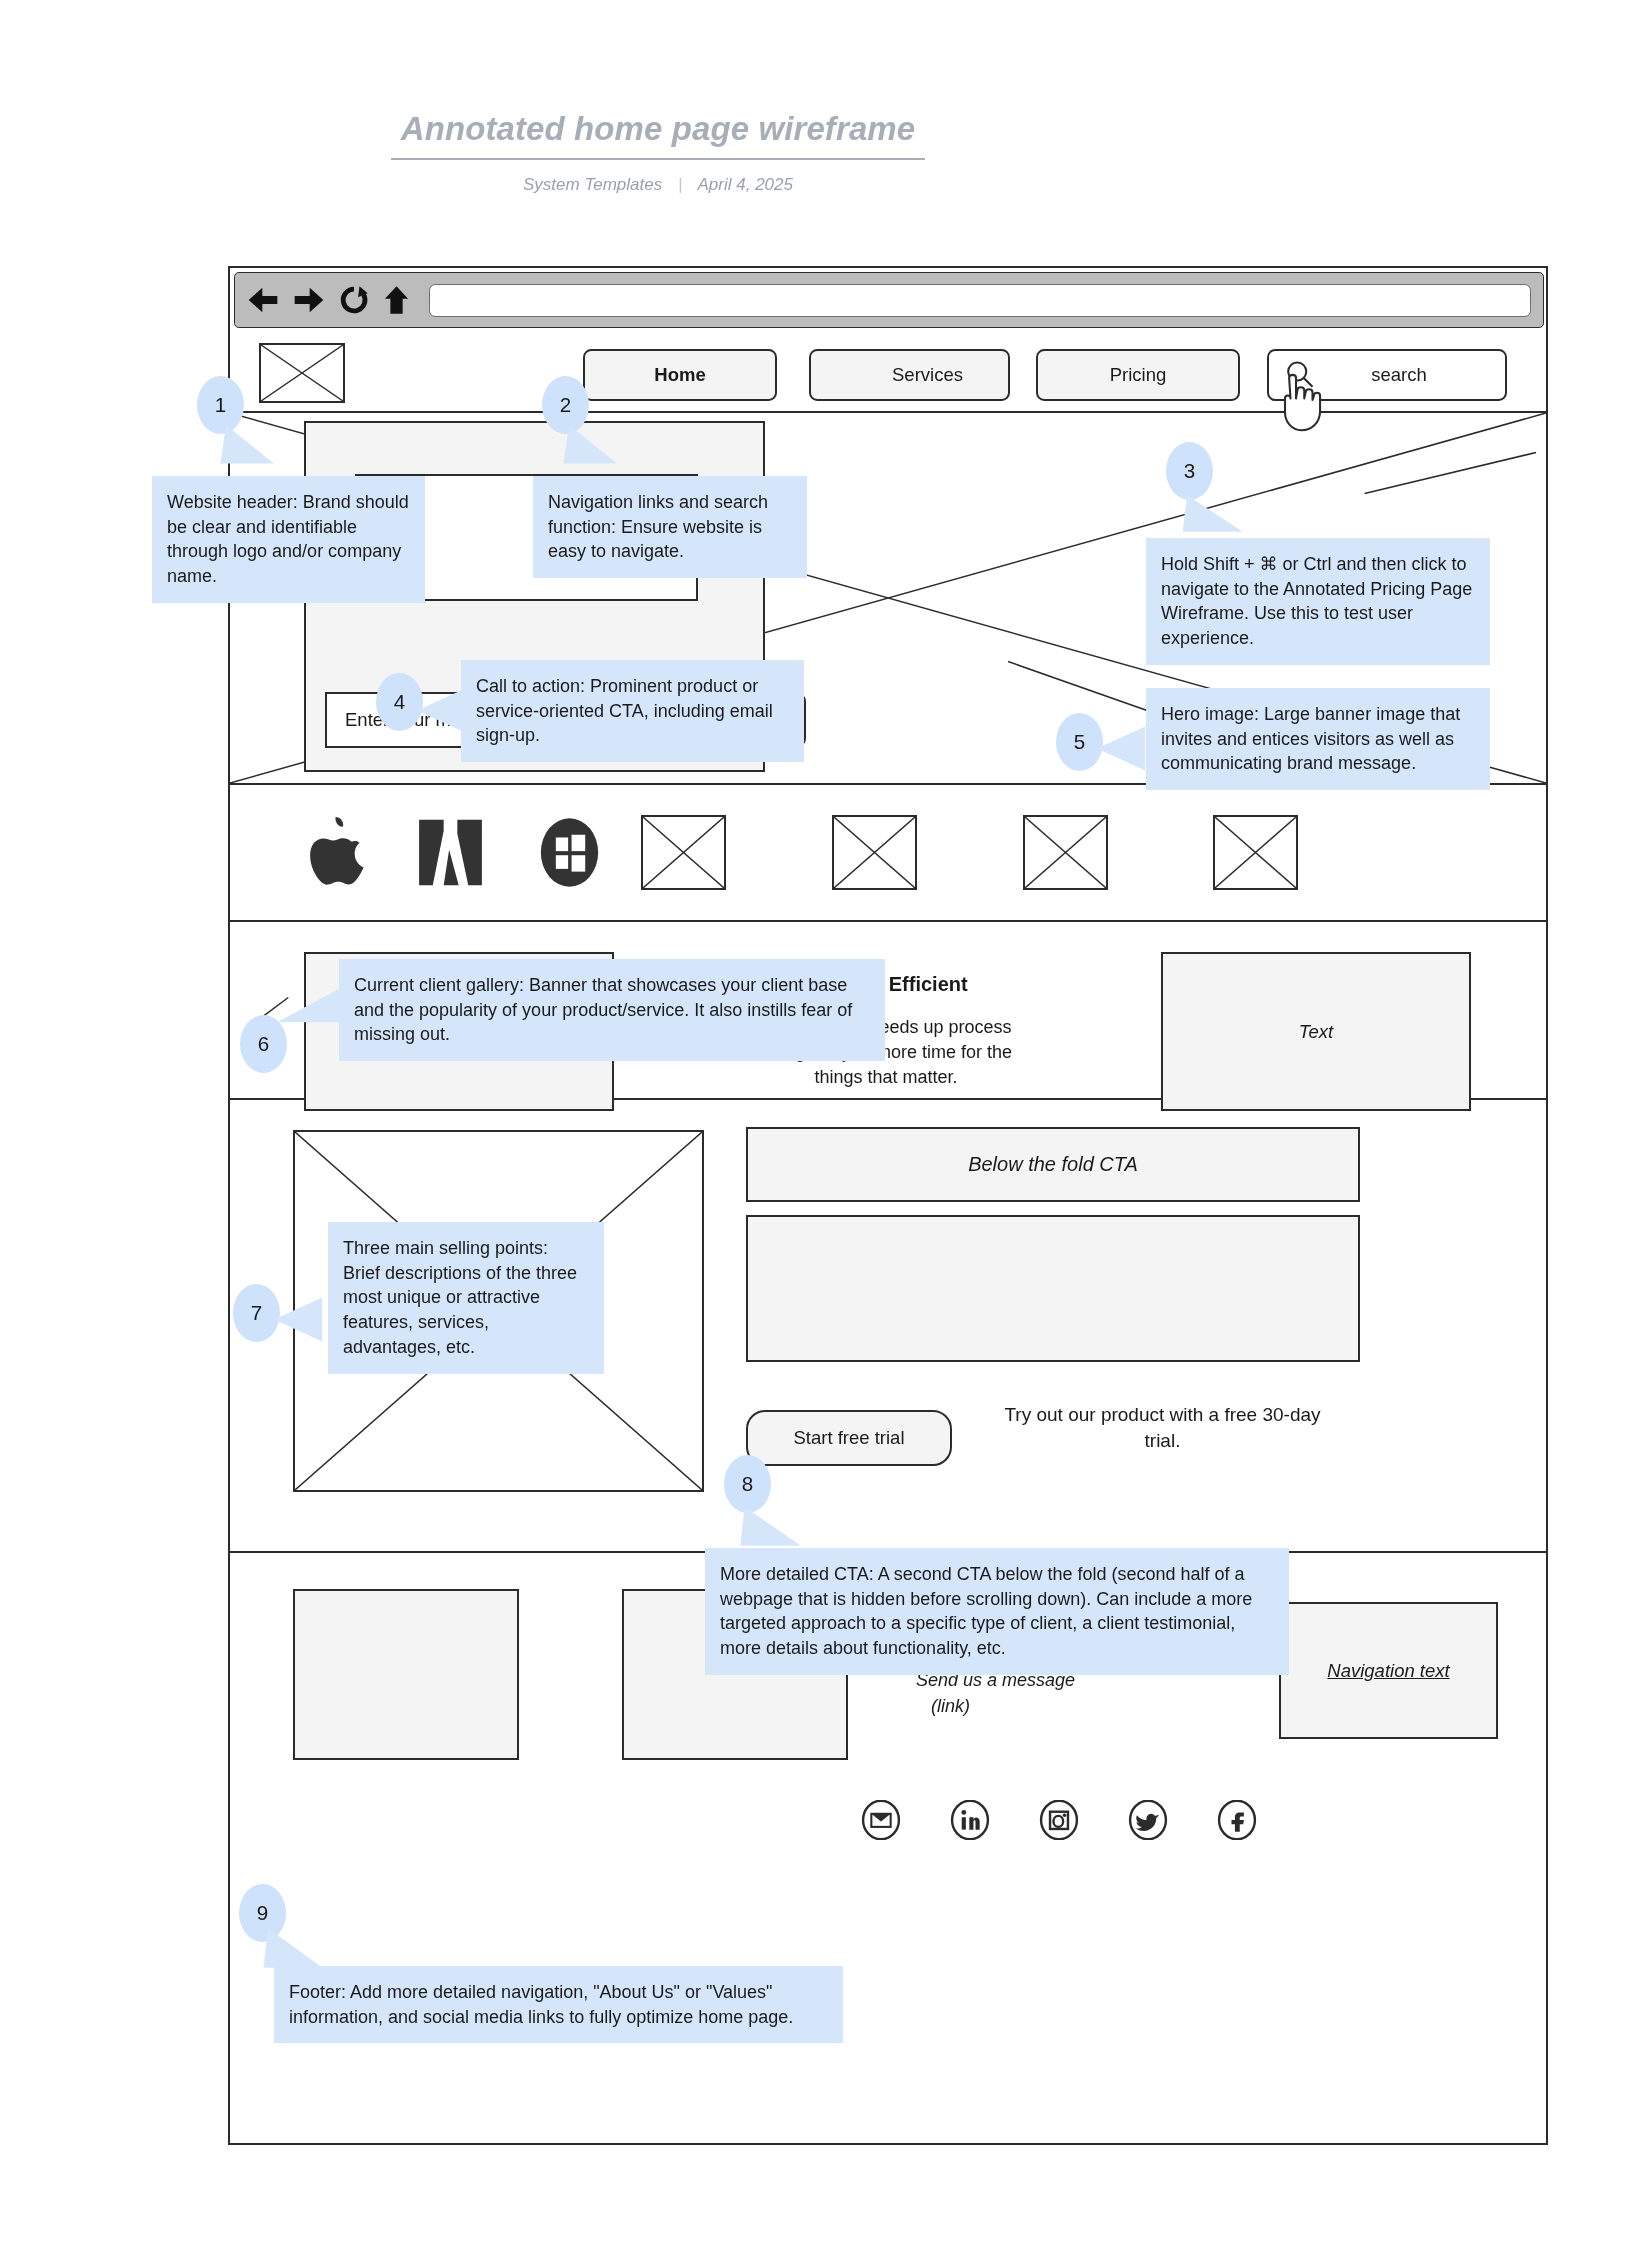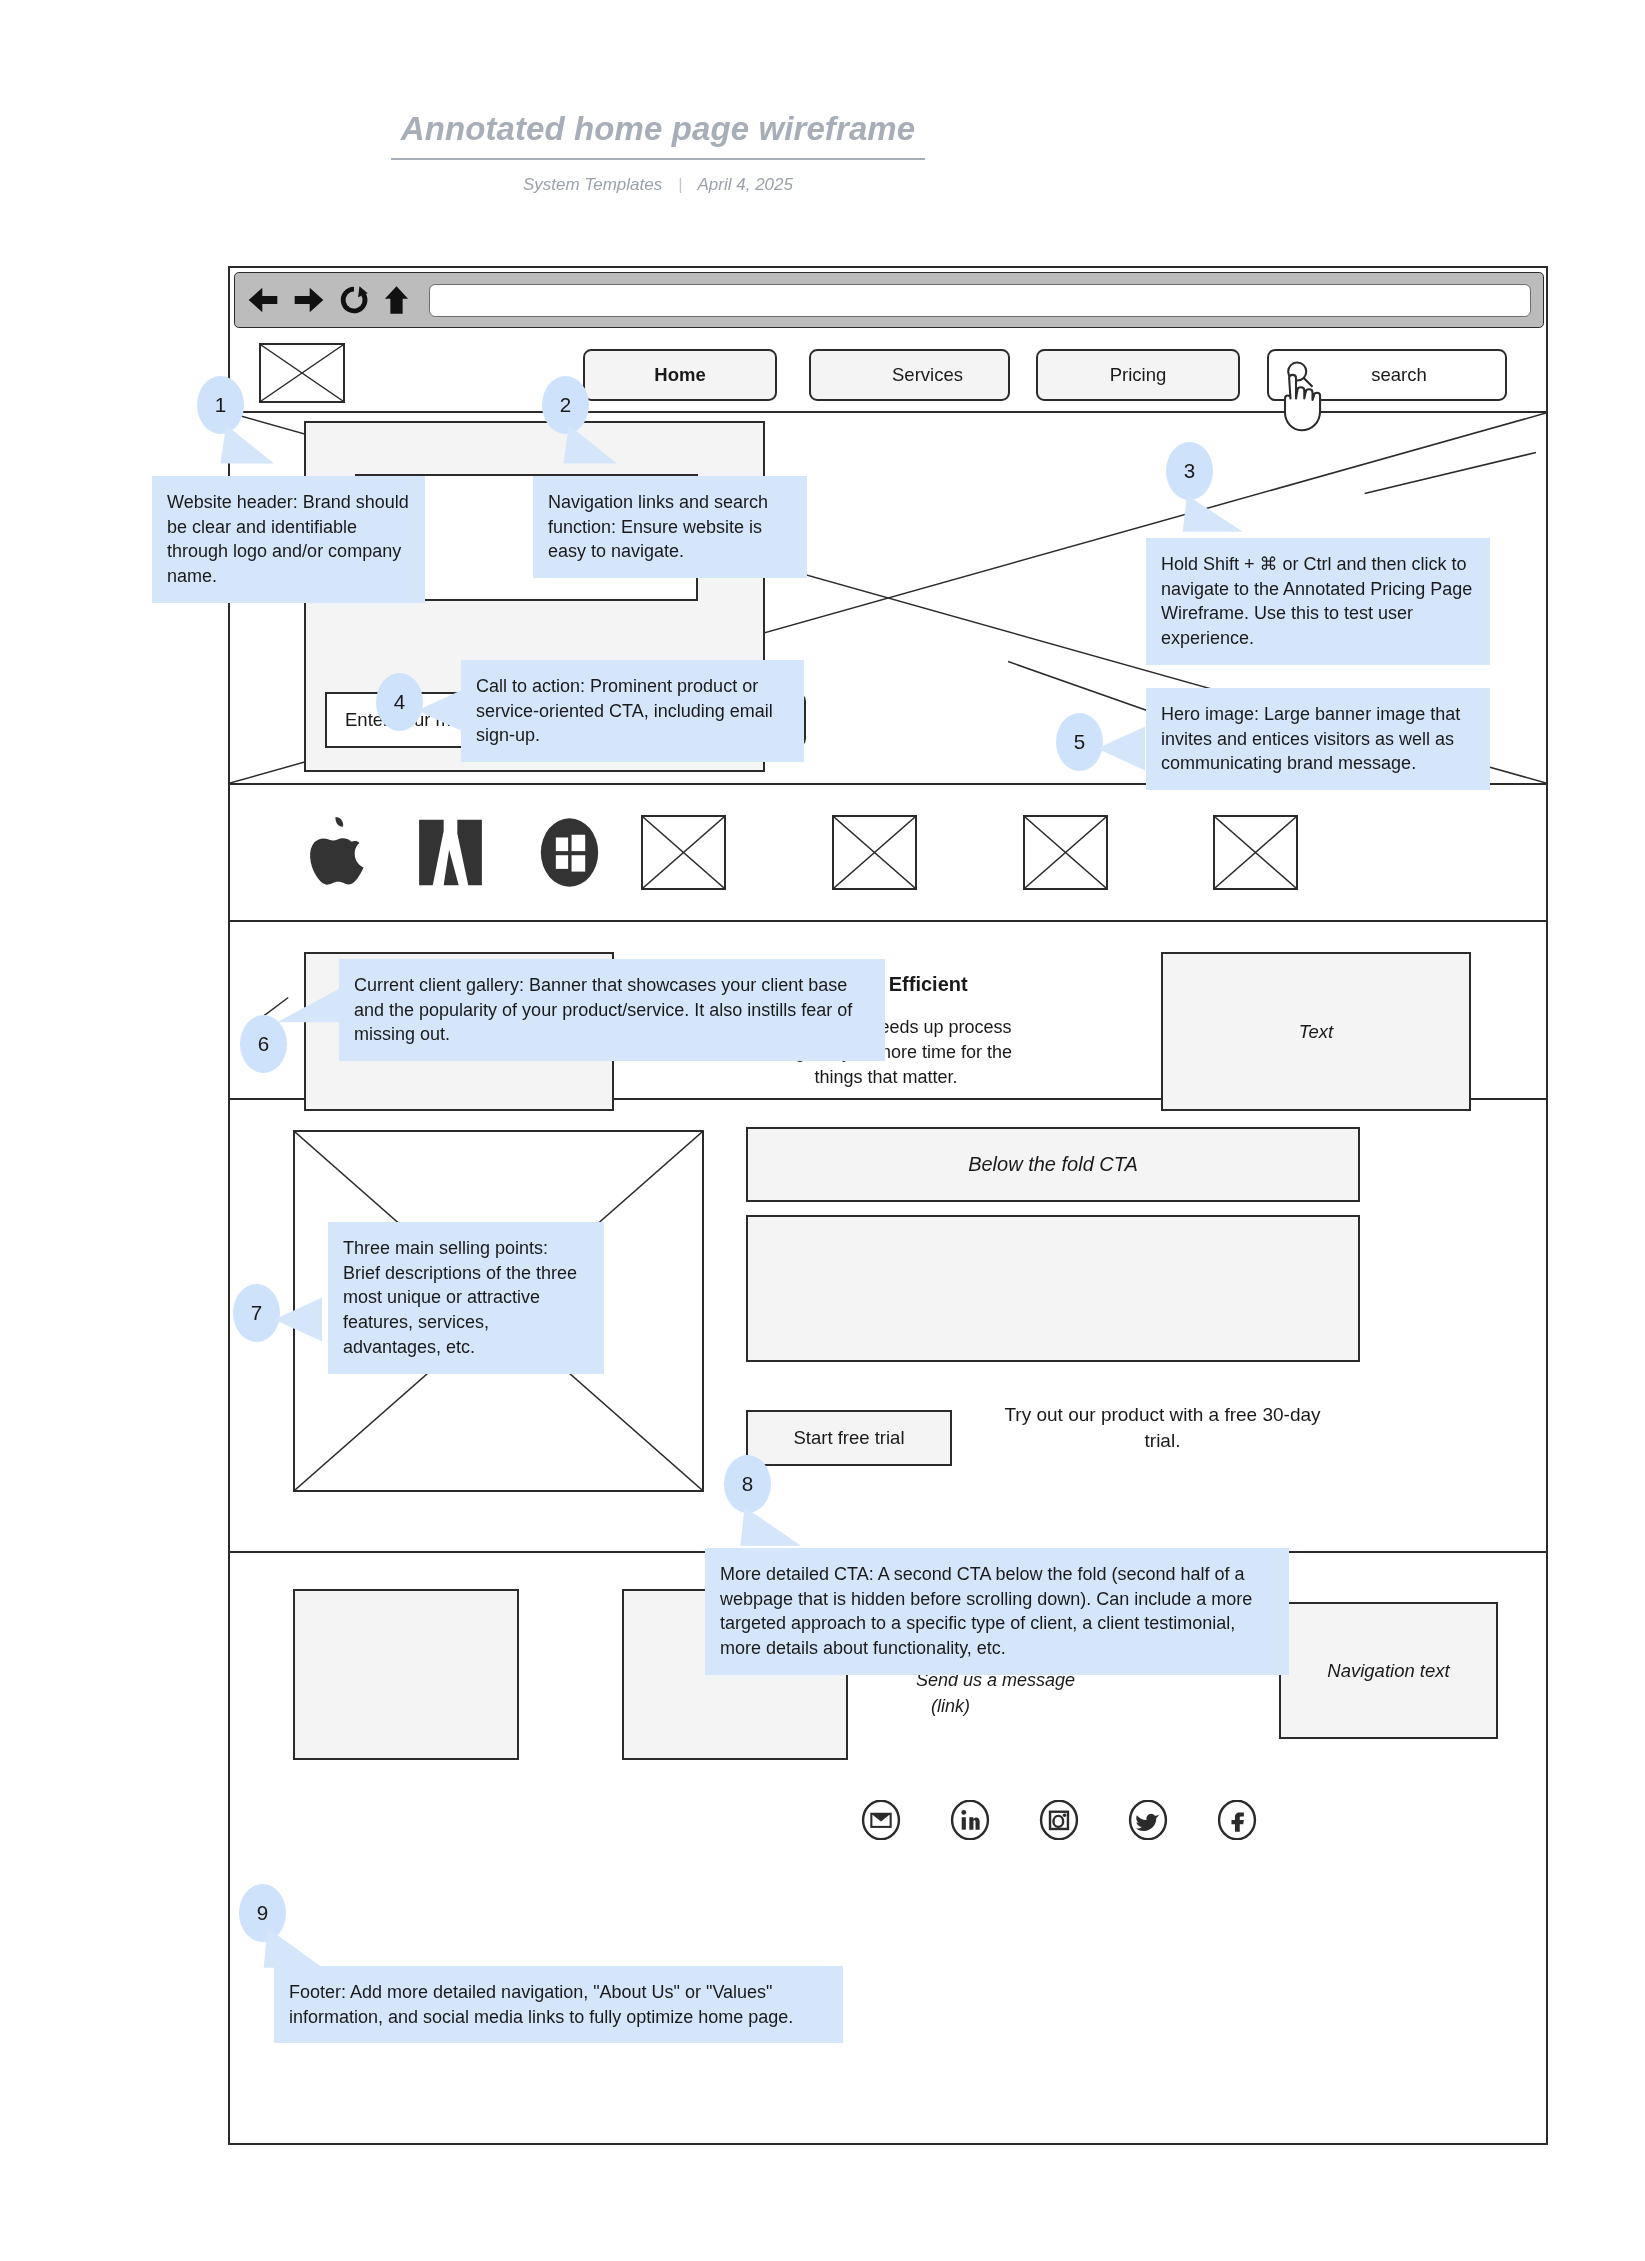--- a/index.html
+++ b/index.html
@@ -127,21 +127,21 @@
     background:#f4f4f4;border:2.1px solid #2b2b2b;box-sizing:border-box;
     display:flex;align-items:center;justify-content:center;
     font-size:20px;font-style:italic;color:#1a1a1a;
   }
   .bf-block{
     position:absolute;left:516px;top:115px;width:614px;height:147px;
     background:#f4f4f4;border:2.1px solid #2b2b2b;box-sizing:border-box;
   }
   .trial-btn{
     position:absolute;left:516px;top:310px;width:206px;height:56px;
-    background:#f4f4f4;border:2.1px solid #2b2b2b;border-radius:0;box-sizing:border-box;
+    background:#f4f4f4;border:2.1px solid #2b2b2b;border-radius:19px;box-sizing:border-box;
     display:flex;align-items:center;justify-content:center;font-size:18.5px;color:#1a1a1a;
   }
   .trial-text{
     position:absolute;left:761px;top:302px;width:343px;
     text-align:center;font-size:19px;line-height:1.38;color:#1a1a1a;
   }
 
   
   .footer{position:absolute;left:0;top:1285px;width:1316px;height:317px;}
   .f-ph{
@@ -149,21 +149,21 @@
     background:#f4f4f4;border:2.1px solid #2b2b2b;box-sizing:border-box;
   }
   .contact{position:absolute;left:686px;top:36px;width:261px;font-size:18px;color:#1a1a1a;line-height:1.45;}
   .contact .ttl{font-weight:bold;}
   .contact .msg{font-style:italic;}
   .contact .lnk{font-style:italic;padding-left:15px;display:block;}
   .navtext{
     position:absolute;left:1049px;top:49px;width:219px;height:137px;
     background:#f4f4f4;border:2.1px solid #2b2b2b;box-sizing:border-box;
     display:flex;align-items:center;justify-content:center;
-    font-size:18.5px;font-style:italic;color:#1a1a1a;
+    font-size:18.5px;font-style:italic;color:#1a1a1a;text-decoration:underline;
   }
   .socials{position:absolute;left:631px;top:247px;display:flex;gap:49px;}
   .soc{width:40px;height:40px;}
 
   
   .cal{position:absolute;background:#d5e6fb;color:#1a1a1a;font-size:18px;line-height:1.38;box-sizing:border-box;padding:13.7px 15px;}
   .bub{
     position:absolute;width:47px;height:58px;border-radius:50%;
     background:#cfe2fb;display:flex;align-items:center;justify-content:center;
     font-size:20.6px;color:#1a1a1a;

